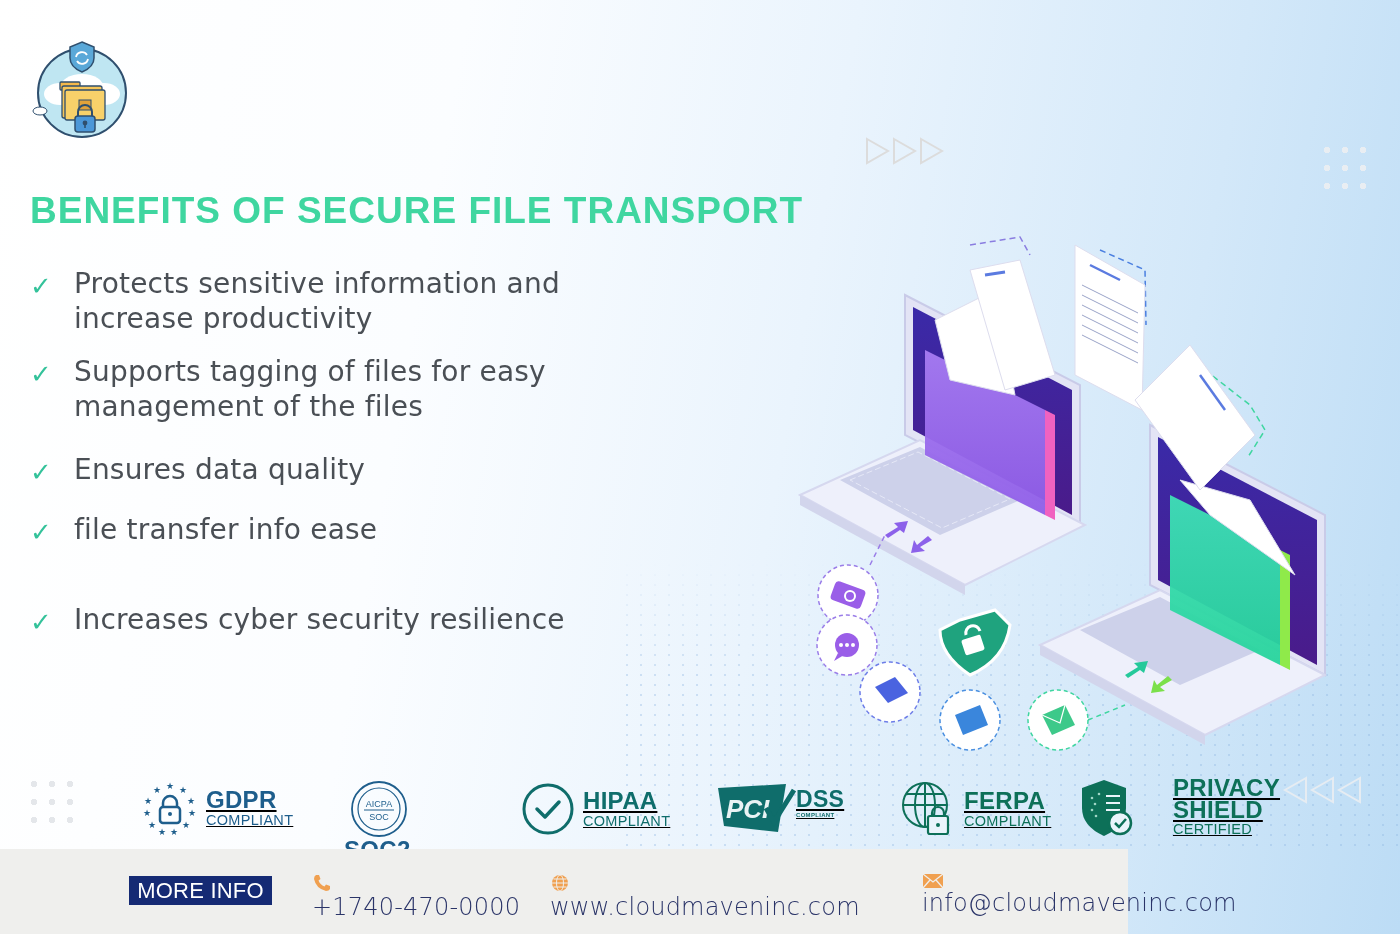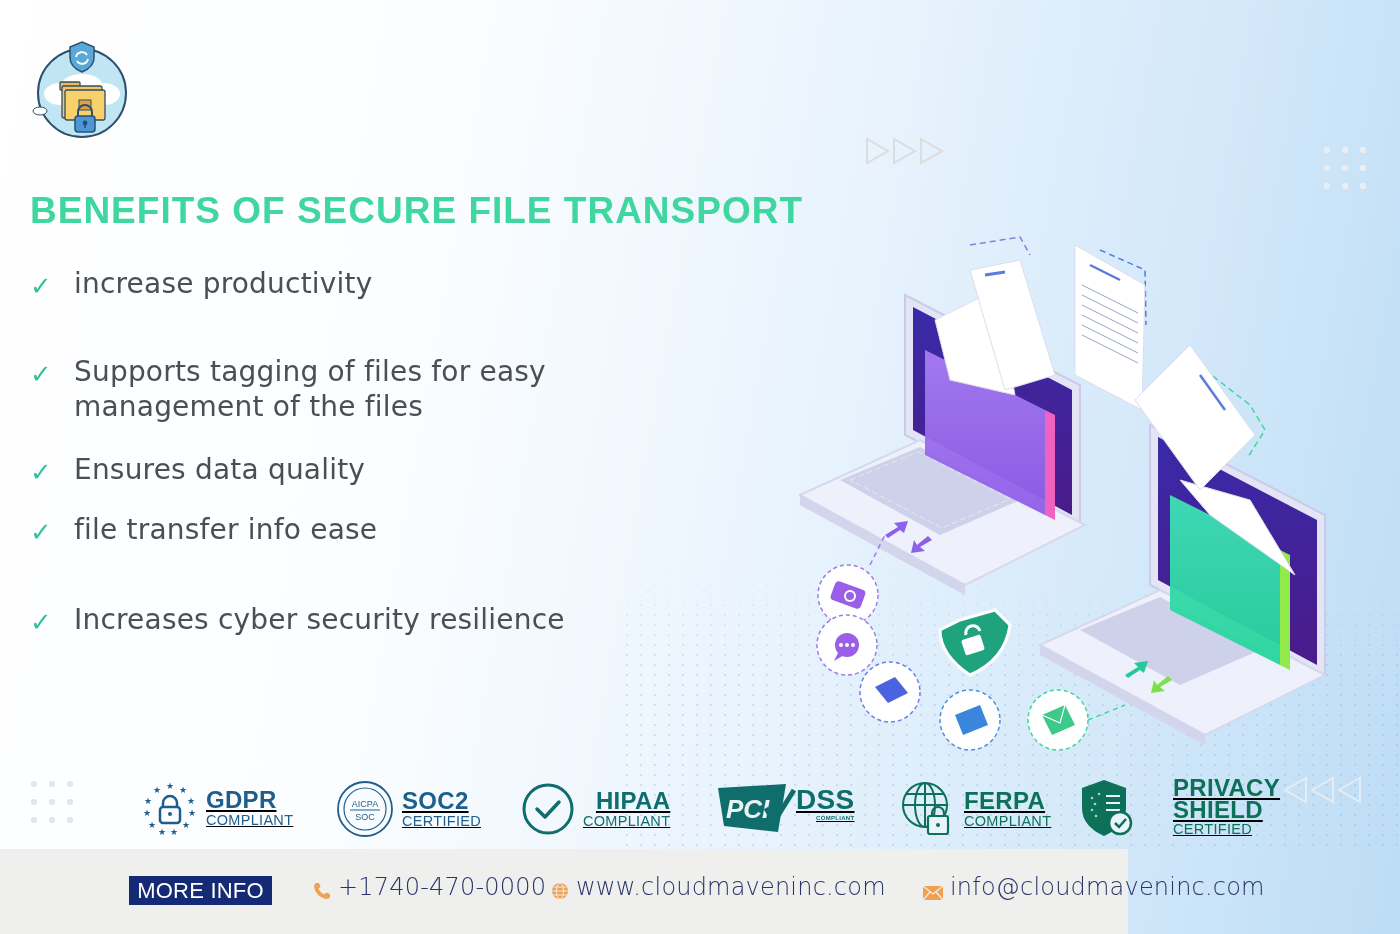--- a/index.html
+++ b/index.html
@@ -63,34 +63,34 @@
   
   .illustration { position: absolute; left: 780px; top: 225px; width: 570px; height: 530px; }
   
   .badges { position: absolute; left: 0; top: 770px; width: 1400px; height: 75px; }
   .badge { position: absolute; display: flex; align-items: center; }
   .badge-icon { flex: none; }
   .badge-text { margin-left: 8px; line-height: 1; text-decoration: underline; }
   .badge-main { font-family: "Liberation Sans", sans-serif; font-weight: 700; font-size: 24px; letter-spacing: 0.3px; }
   .badge-sub { font-family: "Liberation Sans", sans-serif; font-size: 14.5px; letter-spacing: 0.3px; margin-top: 1px; }
   .blue-badge .badge-main, .blue-badge .badge-sub { color: #1e5e8c; }
-  .teal-badge .badge-main, .teal-badge .badge-sub { color: #0f6d6b; text-align: right; }
+  .teal-badge .badge-main, .teal-badge .badge-sub { color: #0f6d6b; }
   .green-badge .badge-main, .green-badge .badge-sub { color: #0d7058; }
   
   .footer {
     position: absolute; left: 0; top: 849px; width: 1128px; height: 85px;
     background: #efefed; display: flex; align-items: center;
   }
   .more-info {
     position: absolute; left: 129px; top: 27px; width: 143px; height: 29px;
     background: #152a74; color: #fff; border: none;
     font-family: "Liberation Sans", sans-serif; font-size: 22px; letter-spacing: 0.2px;
     display: flex; align-items: center; justify-content: center; cursor: pointer;
   }
-  .contact { position: absolute; top: 24px; display: flex; align-items: flex-end; white-space: nowrap; }
+  .contact { position: absolute; top: 24px; display: flex; align-items: flex-start; white-space: nowrap; flex-direction: column; }
   .contact-text {
     font-family: "DejaVu Sans", sans-serif; font-size: 24px; color: #2a3468; font-weight: 300;
     letter-spacing: 0.2px; text-decoration: none;
   }
   .contact-icon { margin-right: 6px; display: inline-flex; }
 </style>
 </head>
 <body>
 
 <div class="main-area">
@@ -133,20 +133,21 @@
         <path d="M78 3 L57 15 L78 27 Z"></path>
     </g>
   </svg>
 
   <h1 class="title">BENEFITS OF SECURE FILE TRANSPORT</h1>
 
   <ul class="benefits">
     <li class="benefit" style="top:0px;">
       <span class="check">✓</span>
       <div class="benefit-text">
+        <div>Protects sensitive information and</div>
         <div>increase productivity</div>
       </div>
     </li>
     <li class="benefit" style="top:88px;">
       <span class="check">✓</span>
       <div class="benefit-text">
         <div>Supports tagging of files for easy</div>
         <div>management of the files</div>
       </div>
     </li>
@@ -294,21 +295,21 @@
         <path d="M21 28 v-5 a7 7 0 0 1 14 0 v5" fill="none" stroke="#1e5e8c" stroke-width="2.5"></path>
         <rect x="18" y="27" width="20" height="16" rx="3" fill="none" stroke="#1e5e8c" stroke-width="2.5"></rect>
         <circle cx="28" cy="34" r="2" fill="#1e5e8c"></circle>
       </svg>
       <div class="badge-text">
         <div class="badge-main">GDPR</div>
         <div class="badge-sub">COMPLIANT</div>
       </div>
     </div>
 
-    <div class="badge blue-badge" style="left:336px; top:10px;">
+    <div class="badge blue-badge" style="left:336px; top:10px;flex-direction:column;">
       <svg class="badge-icon" width="58" height="58" viewBox="0 0 58 58">
         <circle cx="29" cy="29" r="27" fill="none" stroke="#1e5e8c" stroke-width="1.8"></circle>
         <circle cx="29" cy="29" r="21" fill="none" stroke="#1e5e8c" stroke-width="1.2"></circle>
         <text x="29" y="27" font-size="9" text-anchor="middle" fill="#1e5e8c" font-family="Liberation Sans, sans-serif">AICPA</text>
         <line x1="14" y1="30" x2="44" y2="30" stroke="#1e5e8c" stroke-width="1"></line>
         <text x="29" y="40" font-size="9" text-anchor="middle" fill="#1e5e8c" font-family="Liberation Sans, sans-serif">SOC</text>
       </svg>
       <div class="badge-text">
         <div class="badge-main">SOC2</div>
         <div class="badge-sub">CERTIFIED</div>
@@ -326,21 +327,21 @@
       </div>
     </div>
 
     <div class="badge teal-badge" style="left:716px; top:12px;">
       <svg class="badge-icon" width="80" height="52" viewBox="0 0 80 52">
         <path d="M2 6 L70 2 L62 50 L8 44 Z" fill="#0f6d6b"></path>
         <text x="10" y="36" font-size="26" font-weight="700" font-style="italic" fill="#e9f3f4" font-family="Liberation Sans, sans-serif">PCI</text>
         <path d="M50 26 L58 40 L78 8" fill="none" stroke="#0f6d6b" stroke-width="5"></path>
       </svg>
       <div class="badge-text" style="margin-left:0; margin-top:-10px;">
-        <div class="badge-main" style="font-size:28px;">DSS</div>
+        <div class="badge-main" style="font-size:23px;">DSS</div>
         <div class="badge-sub" style="font-size:6px; font-weight:700;">COMPLIANT</div>
       </div>
     </div>
 
     <div class="badge green-badge" style="left:900px; top:10px;">
       <svg class="badge-icon" width="56" height="58" viewBox="0 0 56 58">
         <circle cx="25" cy="25" r="22" fill="none" stroke="#0d7058" stroke-width="2"></circle>
         <ellipse cx="25" cy="25" rx="10" ry="22" fill="none" stroke="#0d7058" stroke-width="2"></ellipse>
         <line x1="3" y1="25" x2="47" y2="25" stroke="#0d7058" stroke-width="2"></line>
         <line x1="6" y1="14" x2="44" y2="14" stroke="#0d7058" stroke-width="2"></line>

